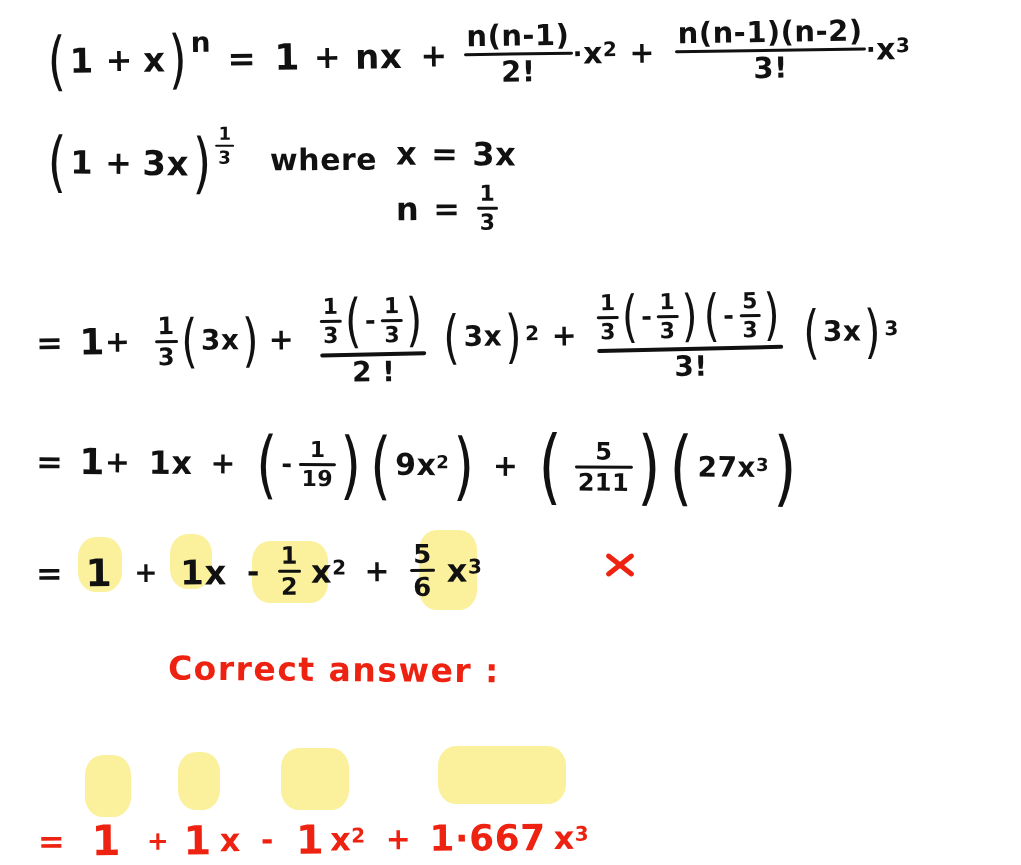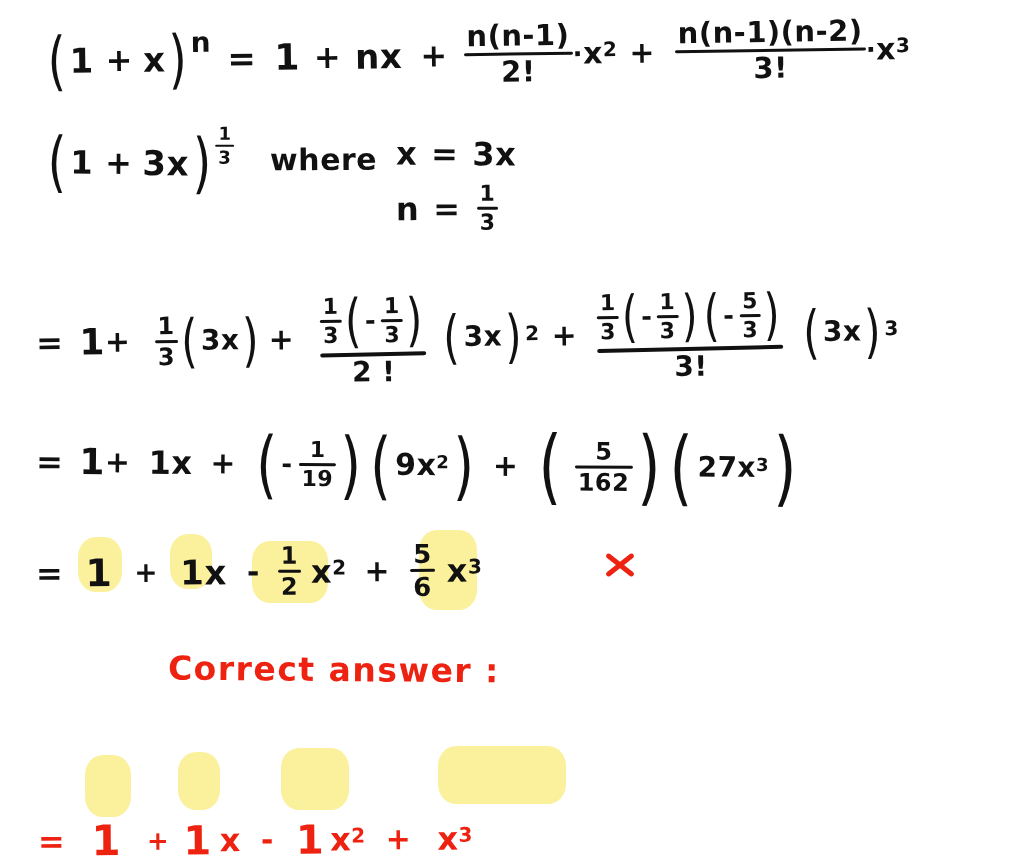--- a/index.html
+++ b/index.html
@@ -335,21 +335,21 @@
 
       <span class="gap" style="width:14px;"></span>
       <span style="font-size:30px;">+</span>
       <span class="gap" style="width:16px;"></span>
 
       <span class="paren" style="font-size:82px;">(</span>
       <span class="gap" style="width:8px;"></span>
       <span class="frac" style="font-size:24px;">
         <span class="num">5</span>
         <span class="bar"></span>
-        <span class="den">162</span>
+        <span class="den">211</span>
       </span>
       <span class="paren" style="font-size:82px;">)</span>
 
       <span class="paren" style="font-size:82px;">(</span>
       <span style="font-size:28px;">27x</span>
       <span class="sup" style="font-size:18px;">3</span>
       <span class="paren" style="font-size:82px;">)</span>
     </span>
   </div>
 
@@ -418,19 +418,20 @@
       <span class="gap" style="width:20px;"></span>
       <span style="font-size:30px;">-</span>
       <span class="gap" style="width:22px;"></span>
       <span style="font-size:40px;">1</span>
       <span class="gap" style="width:6px;"></span>
       <span style="font-size:32px;">x</span>
       <span class="sup" style="font-size:20px;">2</span>
       <span class="gap" style="width:20px;"></span>
       <span style="font-size:30px;">+</span>
       <span class="gap" style="width:18px;"></span>
+      <span style="font-size:36px;">1·667</span>
       <span class="gap" style="width:8px;"></span>
       <span style="font-size:32px;">x</span>
       <span class="sup" style="font-size:20px;">3</span>
     </span>
   </div>
 
 </div>
 
 </body></html>

